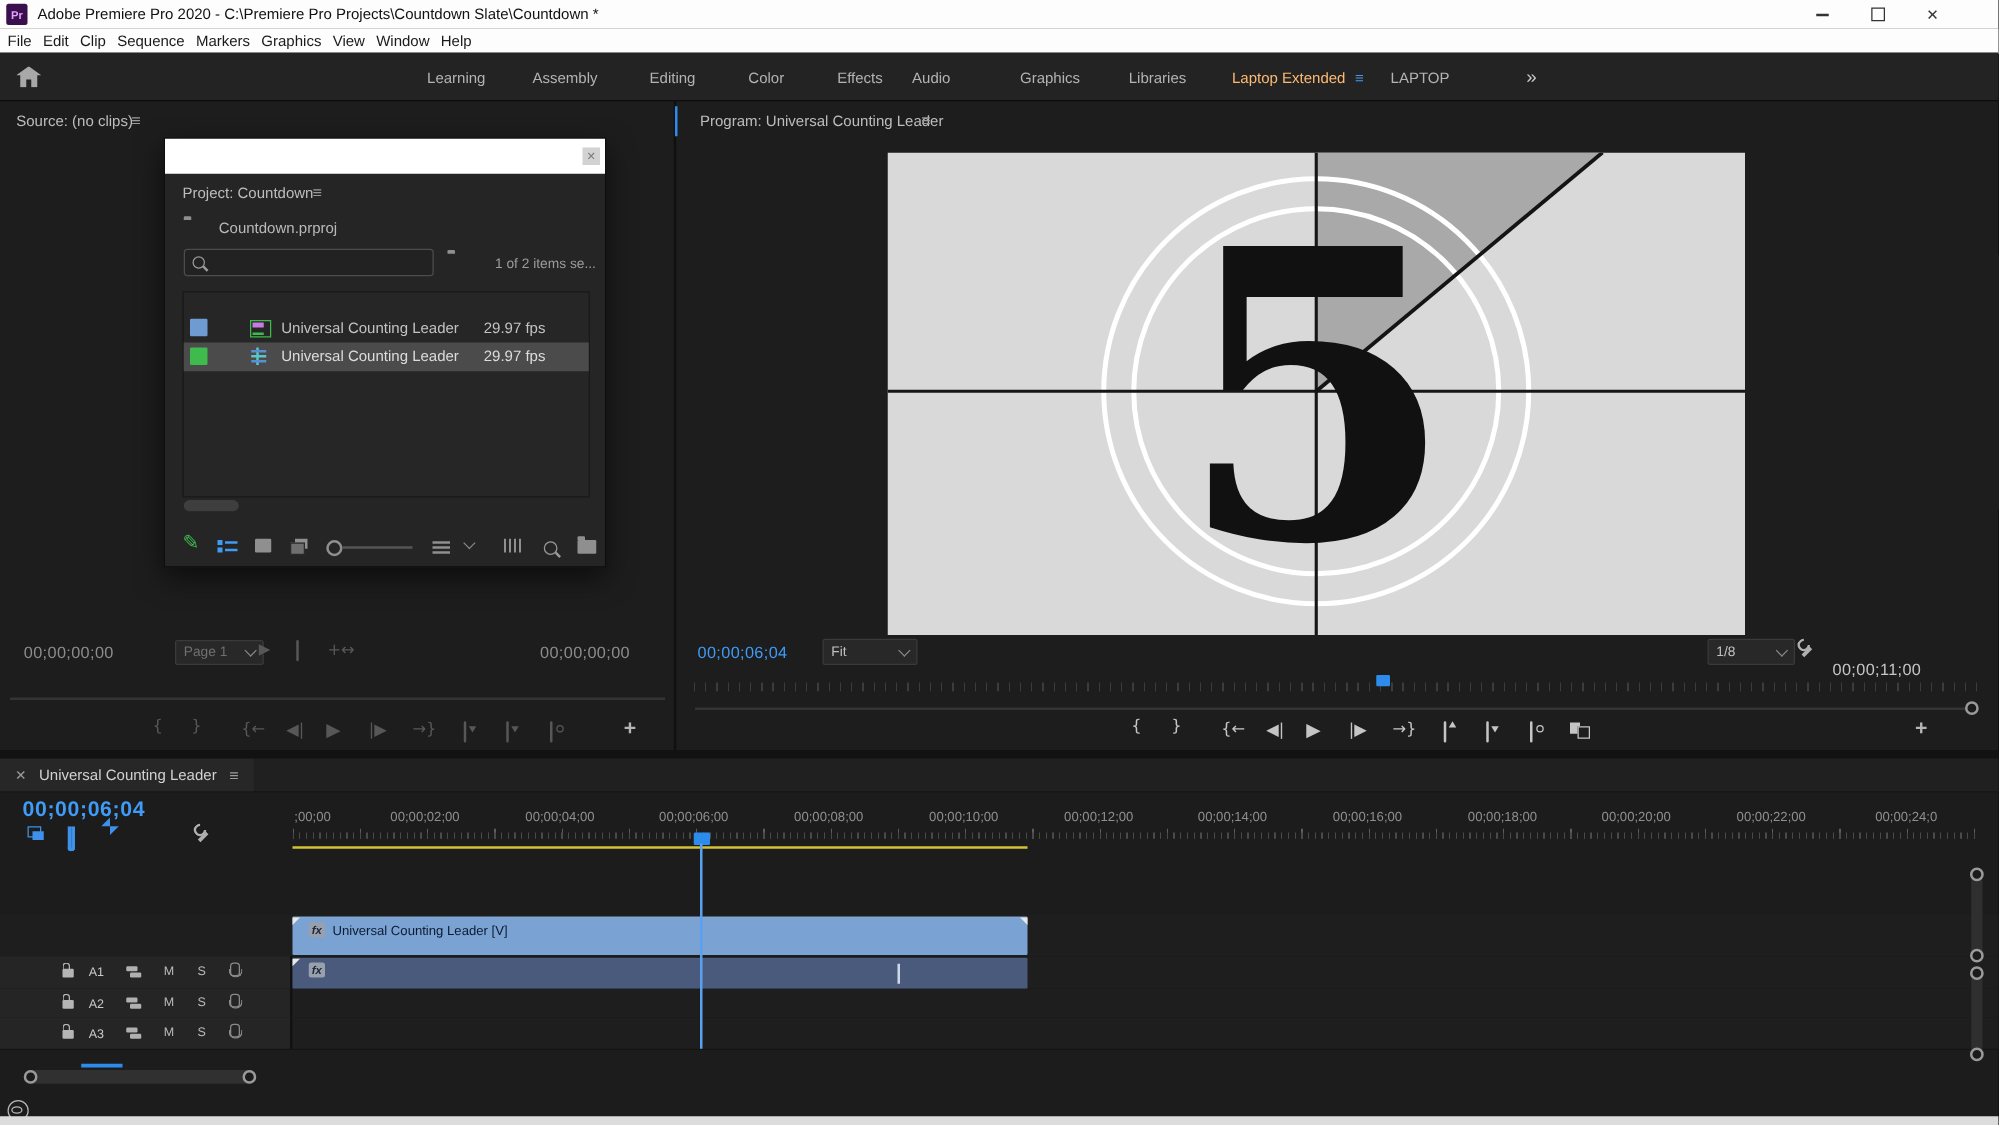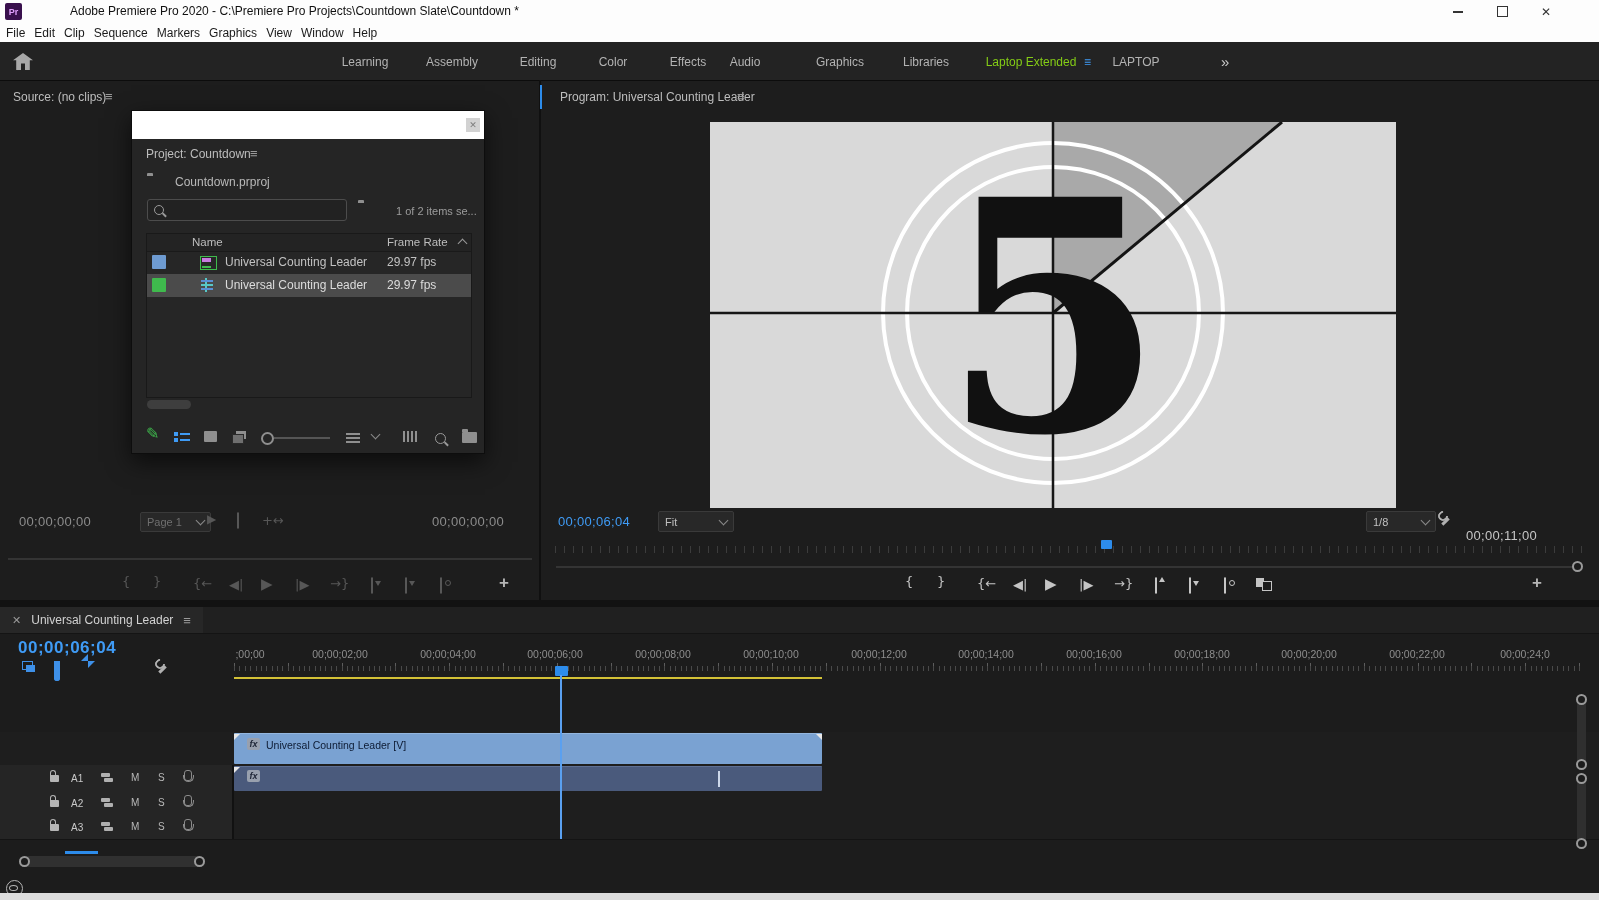--- a/index.html
+++ b/index.html
@@ -6,35 +6,35 @@
   #app{position:relative;width:1599px;height:900px;overflow:hidden;
        font-family:"Liberation Sans","DejaVu Sans",sans-serif;
        background:#1d1d1d;-webkit-font-smoothing:antialiased;}
   .abs{position:absolute;}
   
   .titlebar{left:0;top:0;width:1599px;height:23px;background:#fdfdfd;color:#111;
             font-size:12px;display:flex;align-items:center;}
   .pr-icon{position:absolute;left:5px;top:3px;width:17px;height:17px;background:#39104d;
            color:#e2a0ff;font-size:9px;font-weight:bold;display:flex;align-items:center;
            justify-content:center;border-radius:2px;}
-  .win-title{position:absolute;left:30px;top:4px;white-space:nowrap;margin-left:40px;}
+  .win-title{position:absolute;left:30px;top:4px;white-space:nowrap;}
   .winbtn{position:absolute;top:0;width:44px;height:23px;display:flex;align-items:center;justify-content:center;color:#333;}
   .wb-min{left:1436px;} .wb-max{left:1480px;} .wb-close{left:1524px;}
   .glyph-min{width:10px;height:2px;background:#333;}
   .glyph-max{width:9px;height:9px;border:1.5px solid #333;}
   .glyph-close{font-size:12px;color:#333;}
   
   .menubar{left:0;top:23px;width:1599px;height:19px;background:#fdfdfd;border-bottom:1px solid #e4e4e4;
            display:flex;align-items:center;gap:9px;padding-left:6px;font-size:12px;color:#1a1a1a;}
   
   .wsbar{left:0;top:42px;width:1599px;height:38px;background:#232323;border-bottom:1px solid #0c0c0c;}
   .home-icon{position:absolute;left:13px;top:53px;width:20px;height:17px;background:#a8a8a8;
              clip-path:polygon(50% 0,100% 42%,84% 42%,84% 100%,60% 100%,60% 62%,40% 62%,40% 100%,16% 100%,16% 42%,0 42%);}
   .wstab{position:absolute;top:55px;transform:translateX(-50%);font-size:12px;color:#b3b3b3;white-space:nowrap;}
-  .wstab.active{color:#84cc16;}
+  .wstab.active{color:#fdba74;}
   .ws-menu{position:absolute;left:1084px;top:55px;color:#3f9bf5;font-size:12px;}
   .ws-more{position:absolute;left:1221px;top:53px;color:#c8c8c8;font-size:15px;}
   .hamb::before{content:"\2261";}
   
   .panel-title{font-size:12px;color:#bdbdbd;white-space:nowrap;}
   .pmenu{color:#9a9a9a;font-size:13px;}
   
   .vdivider{left:539px;top:80px;width:2px;height:520px;background:#101010;}
   .prog-focus{left:540px;top:85px;width:2px;height:24px;background:#2d8ceb;}
   .tc{font-size:13px;white-space:nowrap;letter-spacing:.3px;}
@@ -294,25 +294,20 @@
     <span class="abs pmenu hamb" style="left:118px;top:35px"></span>
     <span class="abs i-folder" style="left:15px;top:65px"></span>
     <span class="abs" style="left:43px;top:64px;font-size:12px;color:#b9b9b9">Countdown.prproj</span>
     <div class="searchbox">
       <span class="i-mag"></span>
     </div>
     <span class="abs i-folder" style="left:226px;top:92px"></span>
     <span class="abs" style="left:264px;top:94px;font-size:11px;color:#9c9c9c">1 of 2 items se...</span>
 
     <div class="ptable">
-      <div class="ptable-head">
-        <span class="abs" style="left:45px;top:2px">Name</span>
-        <span class="abs" style="left:240px;top:2px">Frame Rate</span>
-        <span class="abs chev-up" style="left:312px;top:3px"></span>
-      </div>
       <div class="prow" style="top:17px">
         <span class="chip chip-blue"></span>
         <span class="icon-clip"></span>
         <span class="abs" style="left:78px;top:4px">Universal Counting Leader</span>
         <span class="abs" style="left:240px;top:4px">29.97 fps</span>
       </div>
       <div class="prow sel" style="top:40px">
         <span class="chip chip-green"></span>
         <span class="icon-seq"></span>
         <span class="abs" style="left:78px;top:4px">Universal Counting Leader</span>

